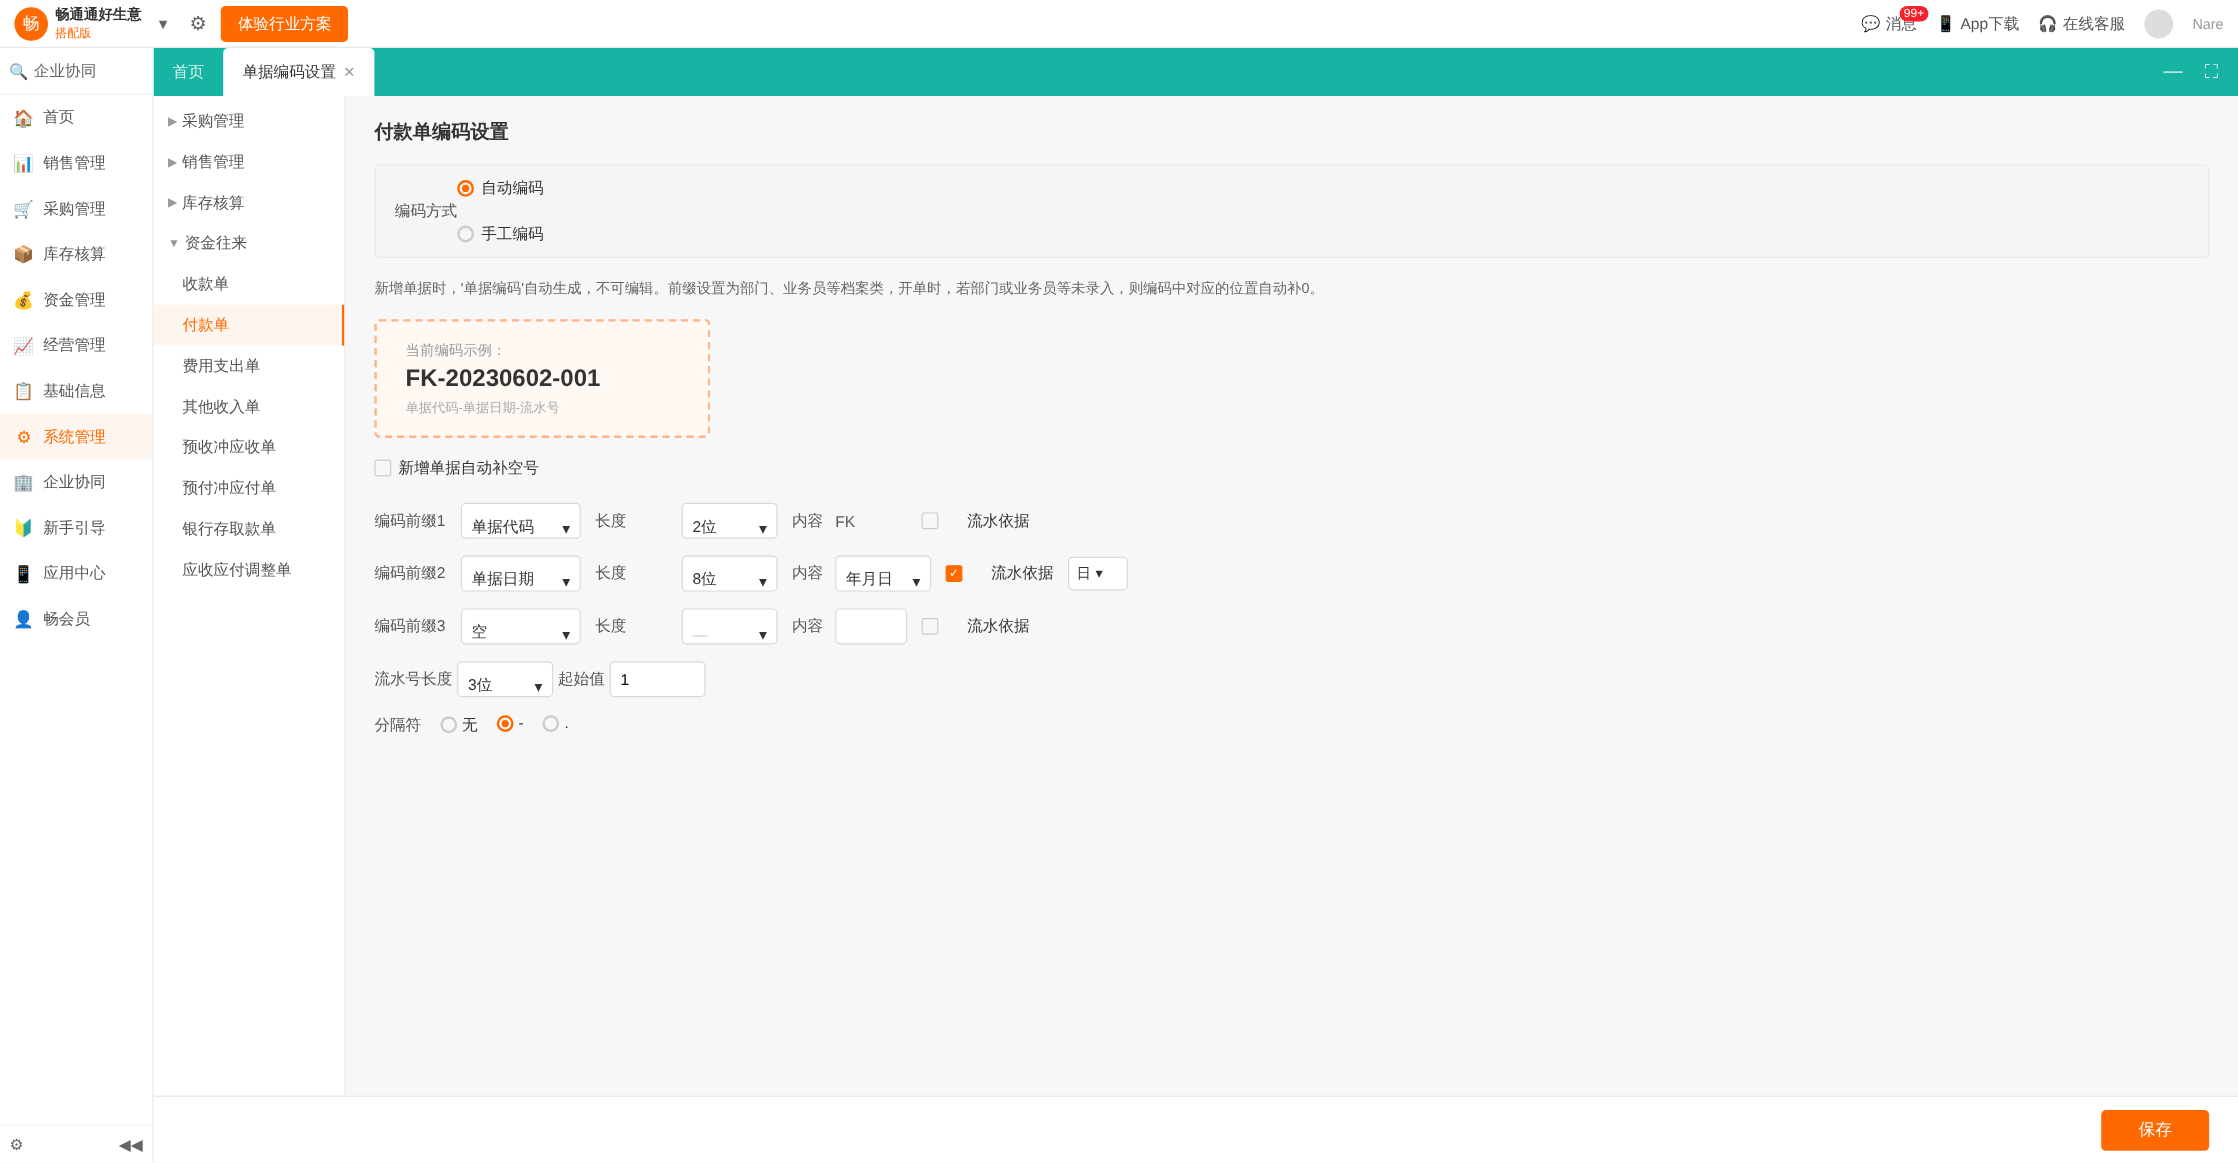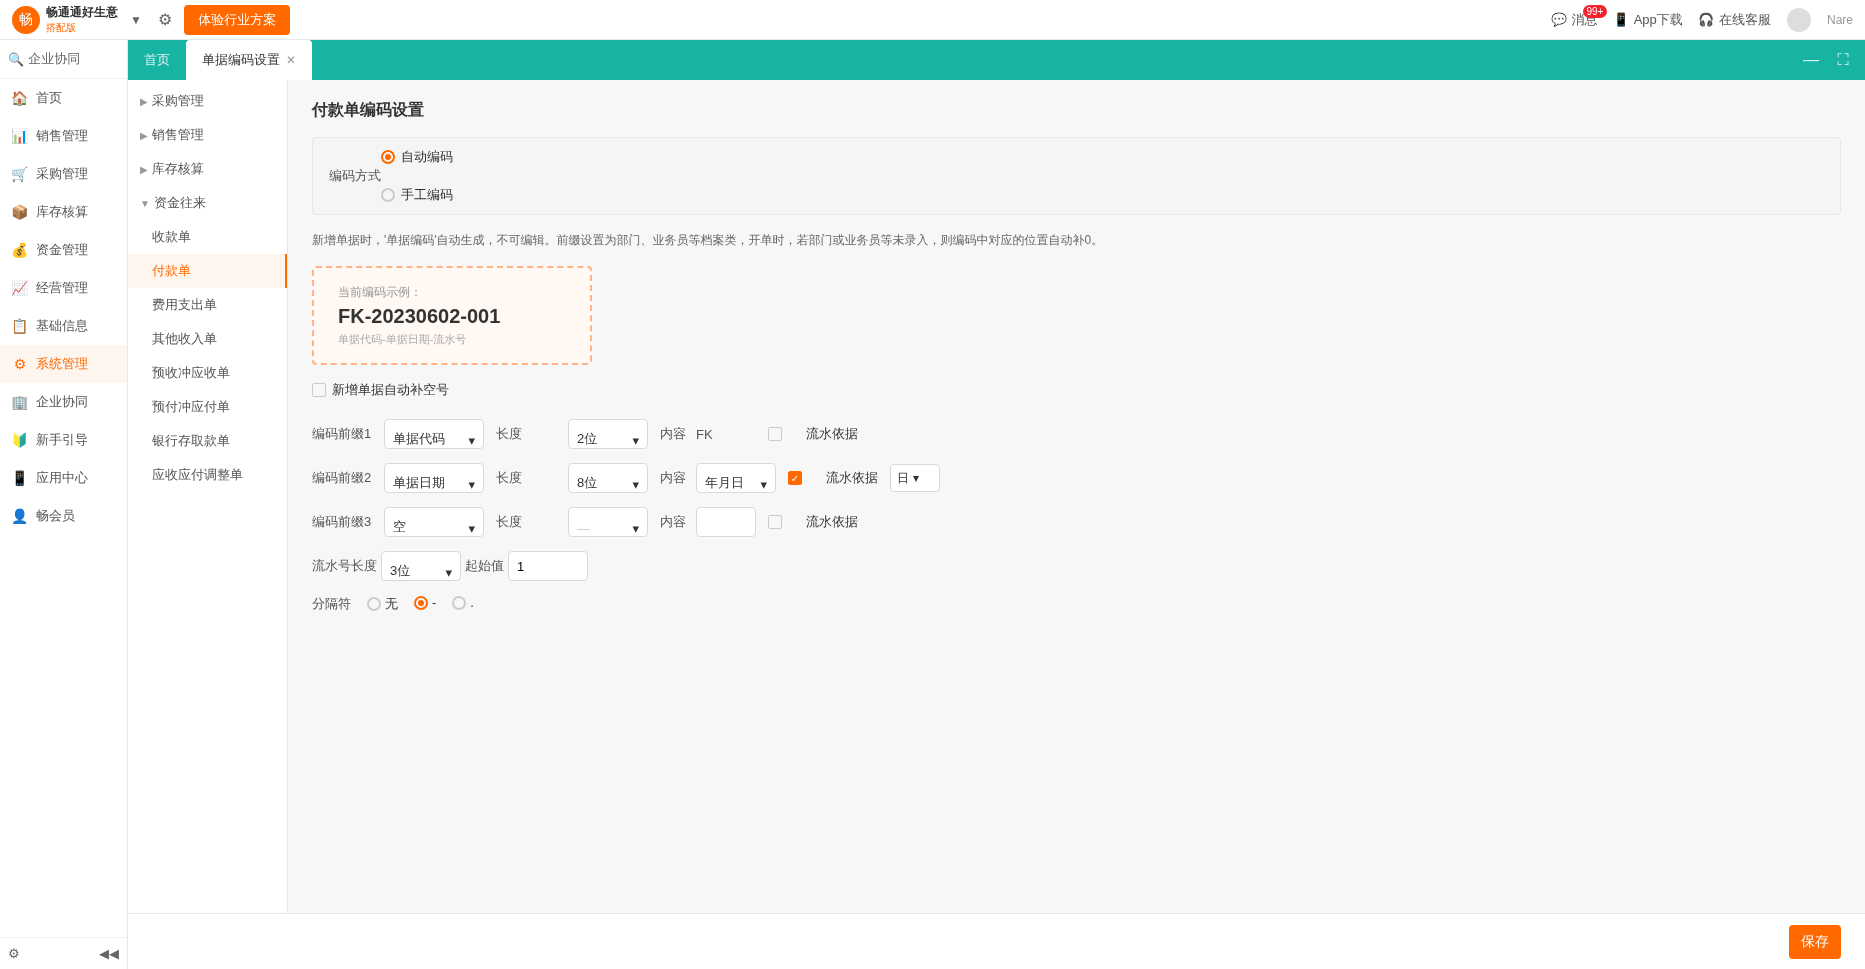--- a/index.html
+++ b/index.html
@@ -91,21 +91,21 @@
     .serial-row { display: flex; align-items: center; gap: 4px; margin-bottom: 14px; }
     .serial-label { color: #555; font-size: 13px; }
     .serial-value-input { height: 30px; border: 1px solid #d9d9d9; border-radius: 4px; padding: 0 8px; width: 80px; font-size: 13px; }
 
     
     .separator-row { display: flex; align-items: flex-start; gap: 16px; }
     .sep-option { display: flex; align-items: center; gap: 4px; font-size: 13px; cursor: pointer; }
 
     
     .bottom-bar { height: 56px; background: #fff; border-top: 1px solid #e8e8e8; display: flex; align-items: center; justify-content: flex-end; padding: 0 24px; flex-shrink: 0; }
-    .btn-save { background: #ff6900; color: white; border: none; padding: 8px 12px; border-radius: 4px; cursor: pointer; font-size: 14px; }
+    .btn-save { background: #ff6900; color: white; border: none; padding: 8px 31px; border-radius: 4px; cursor: pointer; font-size: 14px; }
   </style>
 </head>
 <body>
 
 <div class="topbar">
   <div class="topbar-left">
     <div class="topbar-logo">
       <div class="logo-icon">畅</div>
       <div>
         <div style="font-size:12px;font-weight:bold;">畅通通好生意</div>

